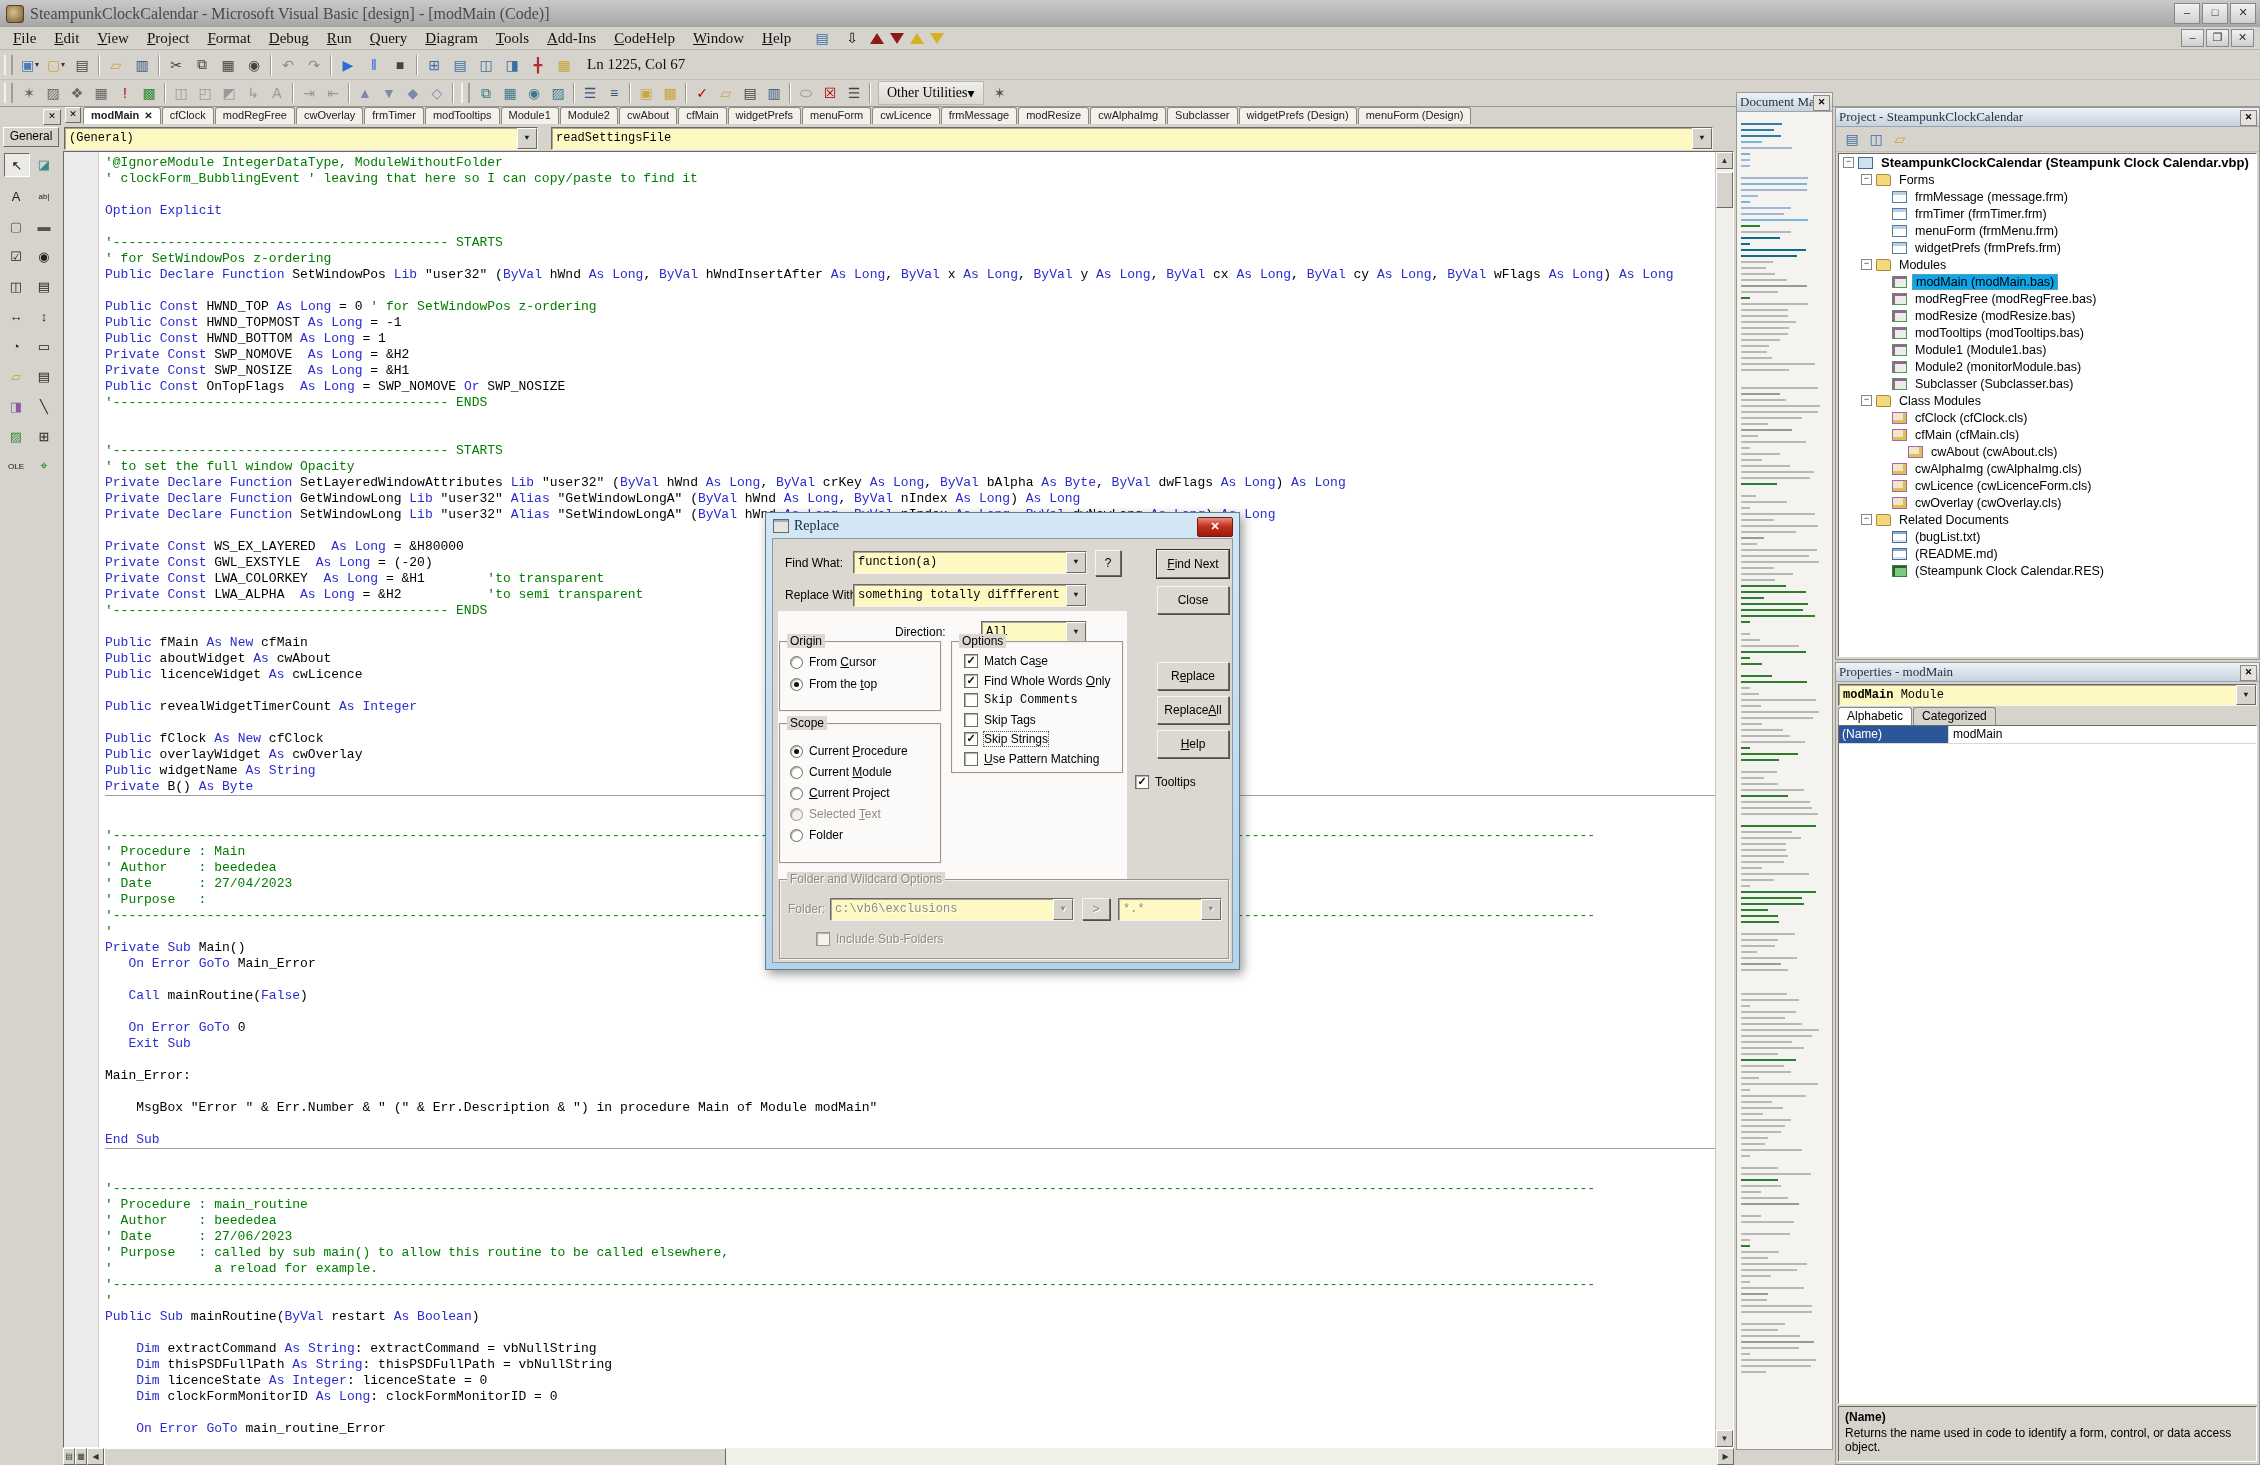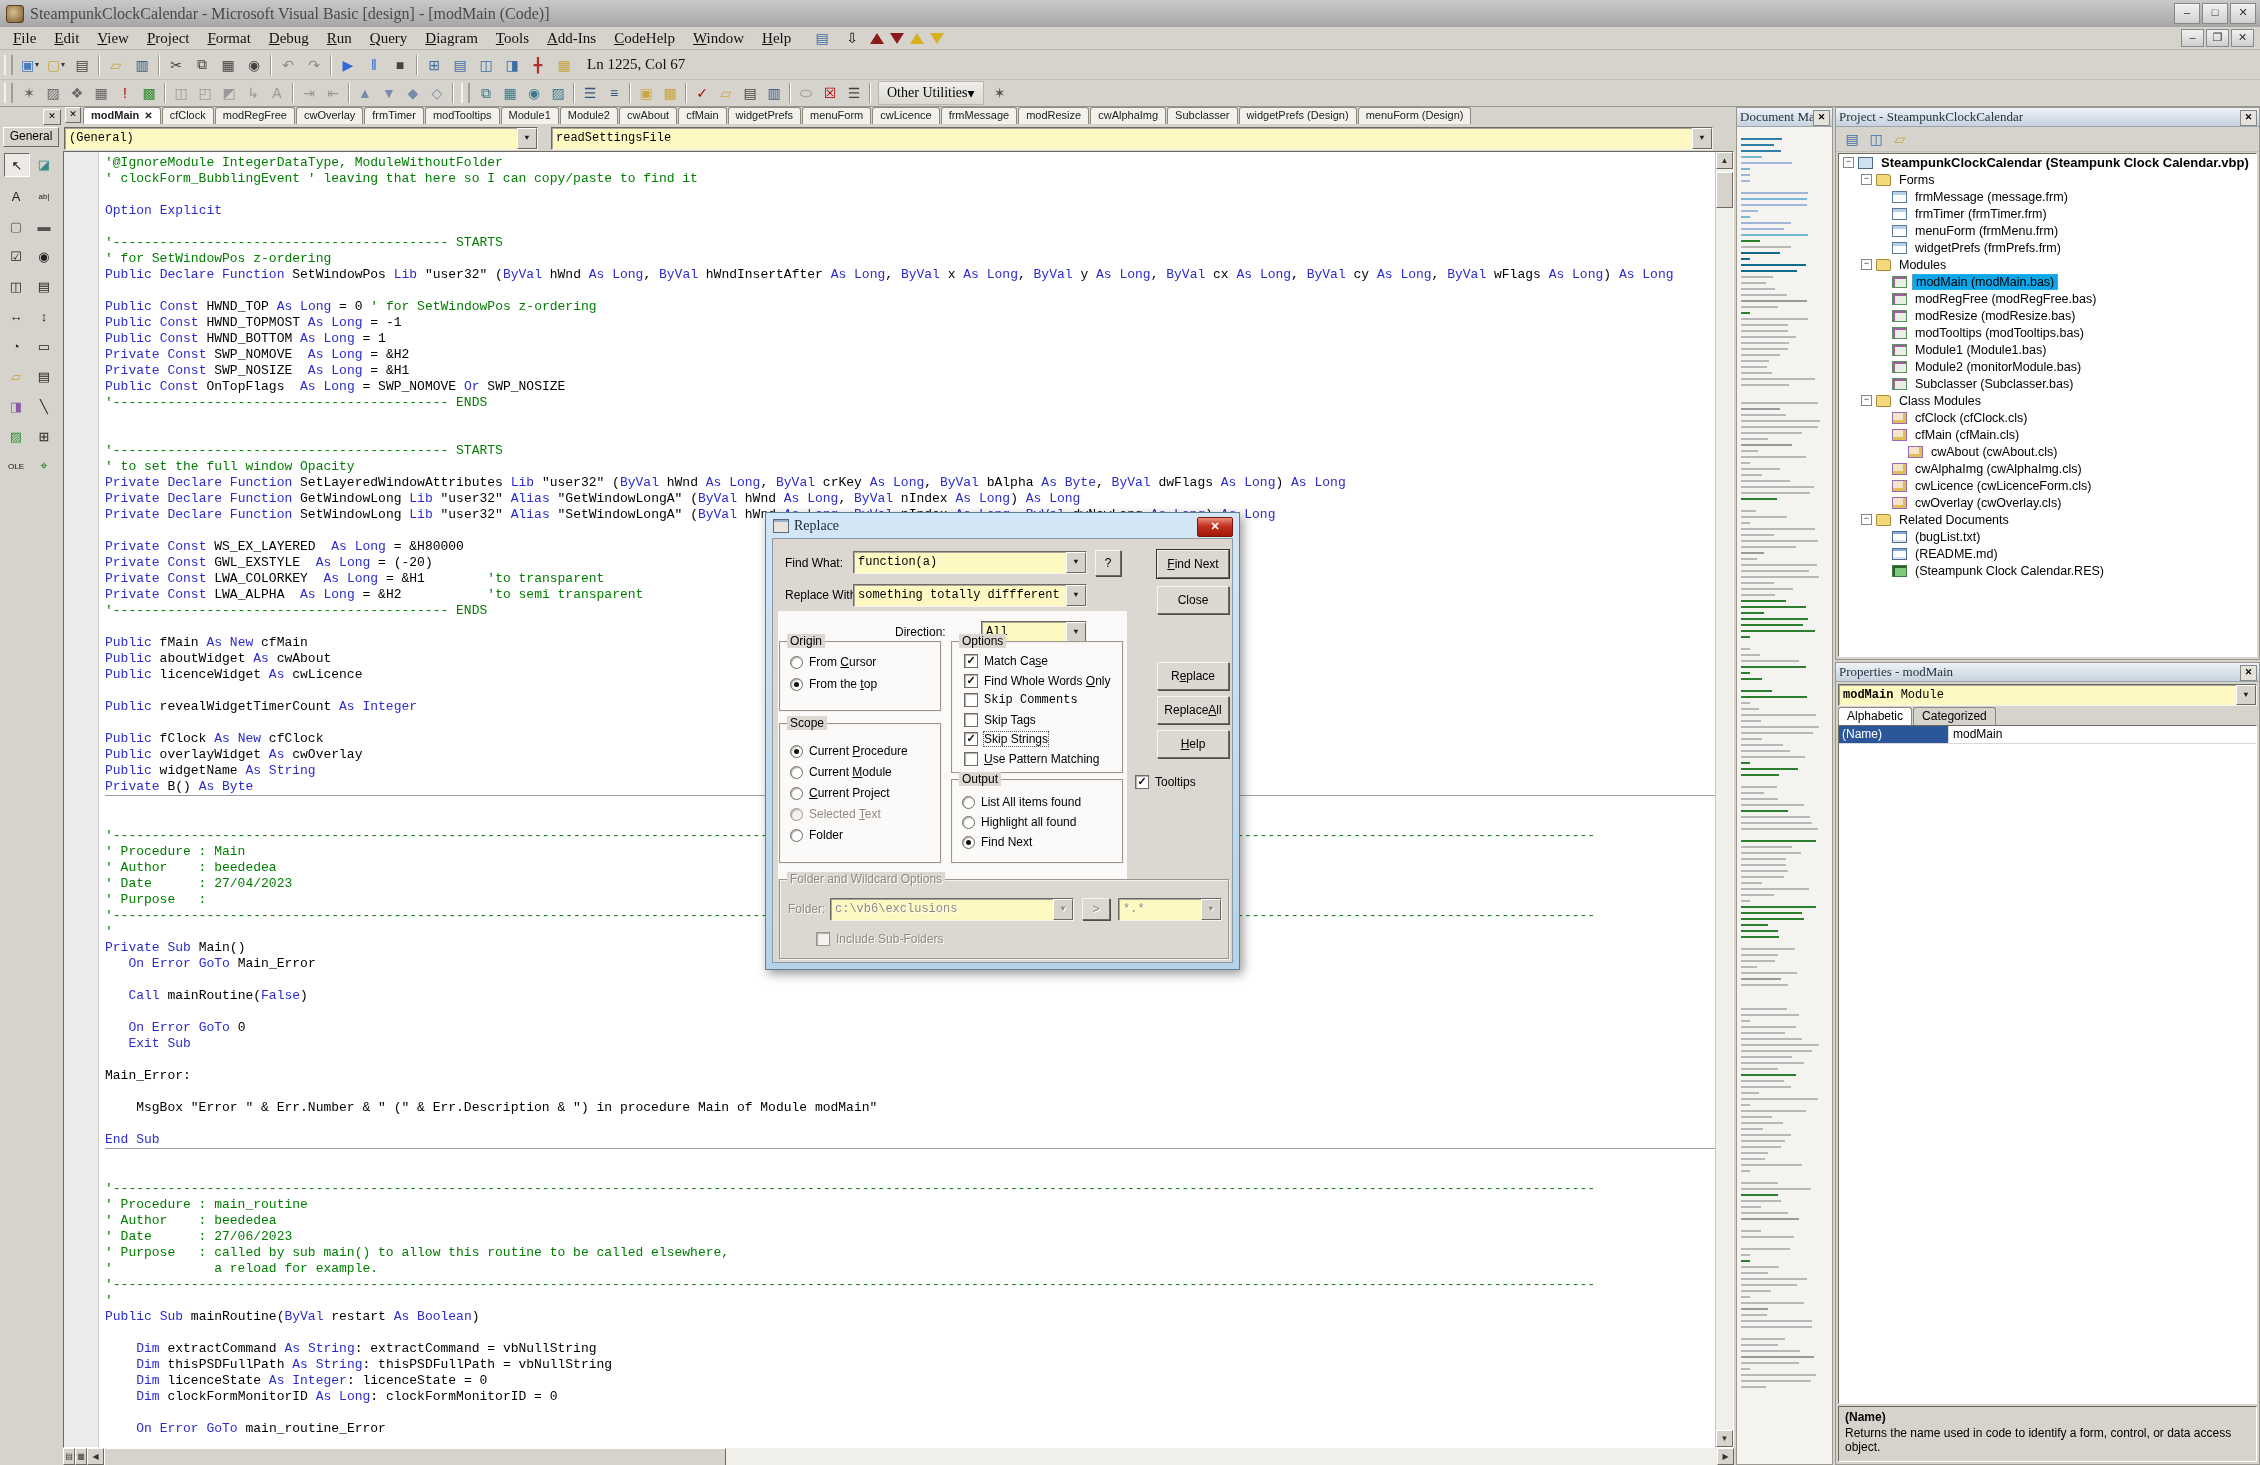--- a/index.html
+++ b/index.html
@@ -64,21 +64,21 @@
         font-family:"Liberation Mono","DejaVu Sans Mono",monospace;font-size:13px;line-height:16px;white-space:pre;}
   .cl{height:16px;} .cl.sep{border-top:1px solid #a0a0a0;}
   .c{color:#007d00;} .k{color:#2b2bd0;}
   .vscroll{position:absolute;right:0;top:0;bottom:0;width:17px;background:#f0efe9;border-left:1px solid #c8c5be;}
   .hscrollrow{position:absolute;left:0;bottom:0;right:0;height:17px;background:#f0efe9;display:flex;}
   .sbtn{width:17px;height:17px;background:#d6d3cc;border:1px solid;border-color:#fff #6e6a62 #6e6a62 #fff;
         font-size:8px;text-align:center;line-height:15px;color:#333;box-sizing:border-box;}
   .sbtn.mini{width:12px;}
   .thumb{background:#d6d3cc;border:1px solid;border-color:#fff #6e6a62 #6e6a62 #fff;}
   
-  .docmap{left:1736px;top:107px;width:97px;height:1358px;background:#f4f3ef;border:1px solid #9a978e;box-sizing:border-box;}
+  .docmap{left:1736px;top:92px;width:97px;height:1358px;background:#f4f3ef;border:1px solid #9a978e;box-sizing:border-box;}
   .panel-title{height:19px;background:linear-gradient(#eef3f8,#c6d2dd);border-bottom:1px solid #9aa5ad;
                font-family:"Liberation Serif",serif;font-size:13px;color:#253342;display:flex;align-items:center;
                padding:0 3px;box-sizing:border-box;white-space:nowrap;overflow:hidden;}
   .pt-x{position:absolute;right:2px;top:2px;width:15px;height:14px;background:#e6e3dc;border:1px solid #888;
         font-size:9px;line-height:12px;text-align:center;font-weight:bold;}
   .mm{position:absolute;left:4px;top:24px;right:6px;bottom:4px;overflow:hidden;}
   .mmrow{height:2px;margin-bottom:4px;background:#b4b4b4;}
   
   .project{left:1835px;top:107px;width:425px;height:553px;background:#d6d3cc;border:1px solid #9a978e;box-sizing:border-box;}
   .ptools{position:absolute;left:0;top:19px;width:100%;height:25px;display:flex;align-items:center;padding-left:4px;box-sizing:border-box;background:#d6d3cc;border-bottom:1px solid #c2bfb8;}
@@ -812,37 +812,20 @@
             <div class="check focus" style="left: 12px; top: 90px;">
               <span class="cbox">✓</span>
               <span class="lab">Skip Strings</span>
             </div>
             <div class="check" style="left: 12px; top: 109.5px;">
               <span class="cbox"></span>
               <span class="lab"><u>U</u>se Pattern Matching</span>
             </div>
           </div>
       </div>
-      <div class="grp" style="left:178px;top:240px;width:170px;height:82px;">
-        <span class="legend">Output</span>
-        <div id="output-radios">
-            <div class="radio" style="left: 10px; top: 15px;">
-              <span class="rdot"></span>
-              <span class="lab">List All items found</span>
-            </div>
-            <div class="radio" style="left: 10px; top: 35px;">
-              <span class="rdot"></span>
-              <span class="lab">Highlight all found</span>
-            </div>
-            <div class="radio on" style="left: 10px; top: 55px;">
-              <span class="rdot"></span>
-              <span class="lab">Find Next</span>
-            </div>
-          </div>
-      </div>
 
       <div id="dlg-buttons">
           <div class="btn def" style="left: 384px; top: 11px; width: 70px; height: 26px;"><u>F</u>ind Next</div>
           <div class="btn" style="left: 384px; top: 47px; width: 70px; height: 26px;">Close</div>
           <div class="btn" style="left: 384px; top: 123px; width: 70px; height: 26px;">R<u>e</u>place</div>
           <div class="btn" style="left: 384px; top: 157px; width: 70px; height: 26px;">Replace <u>A</u>ll</div>
           <div class="btn" style="left: 384px; top: 191px; width: 70px; height: 26px;"><u>H</u>elp</div>
         </div>
       <div class="check" style="left:362px;top:236px;" id="tooltips-check">
           <span class="cbox">✓</span>

